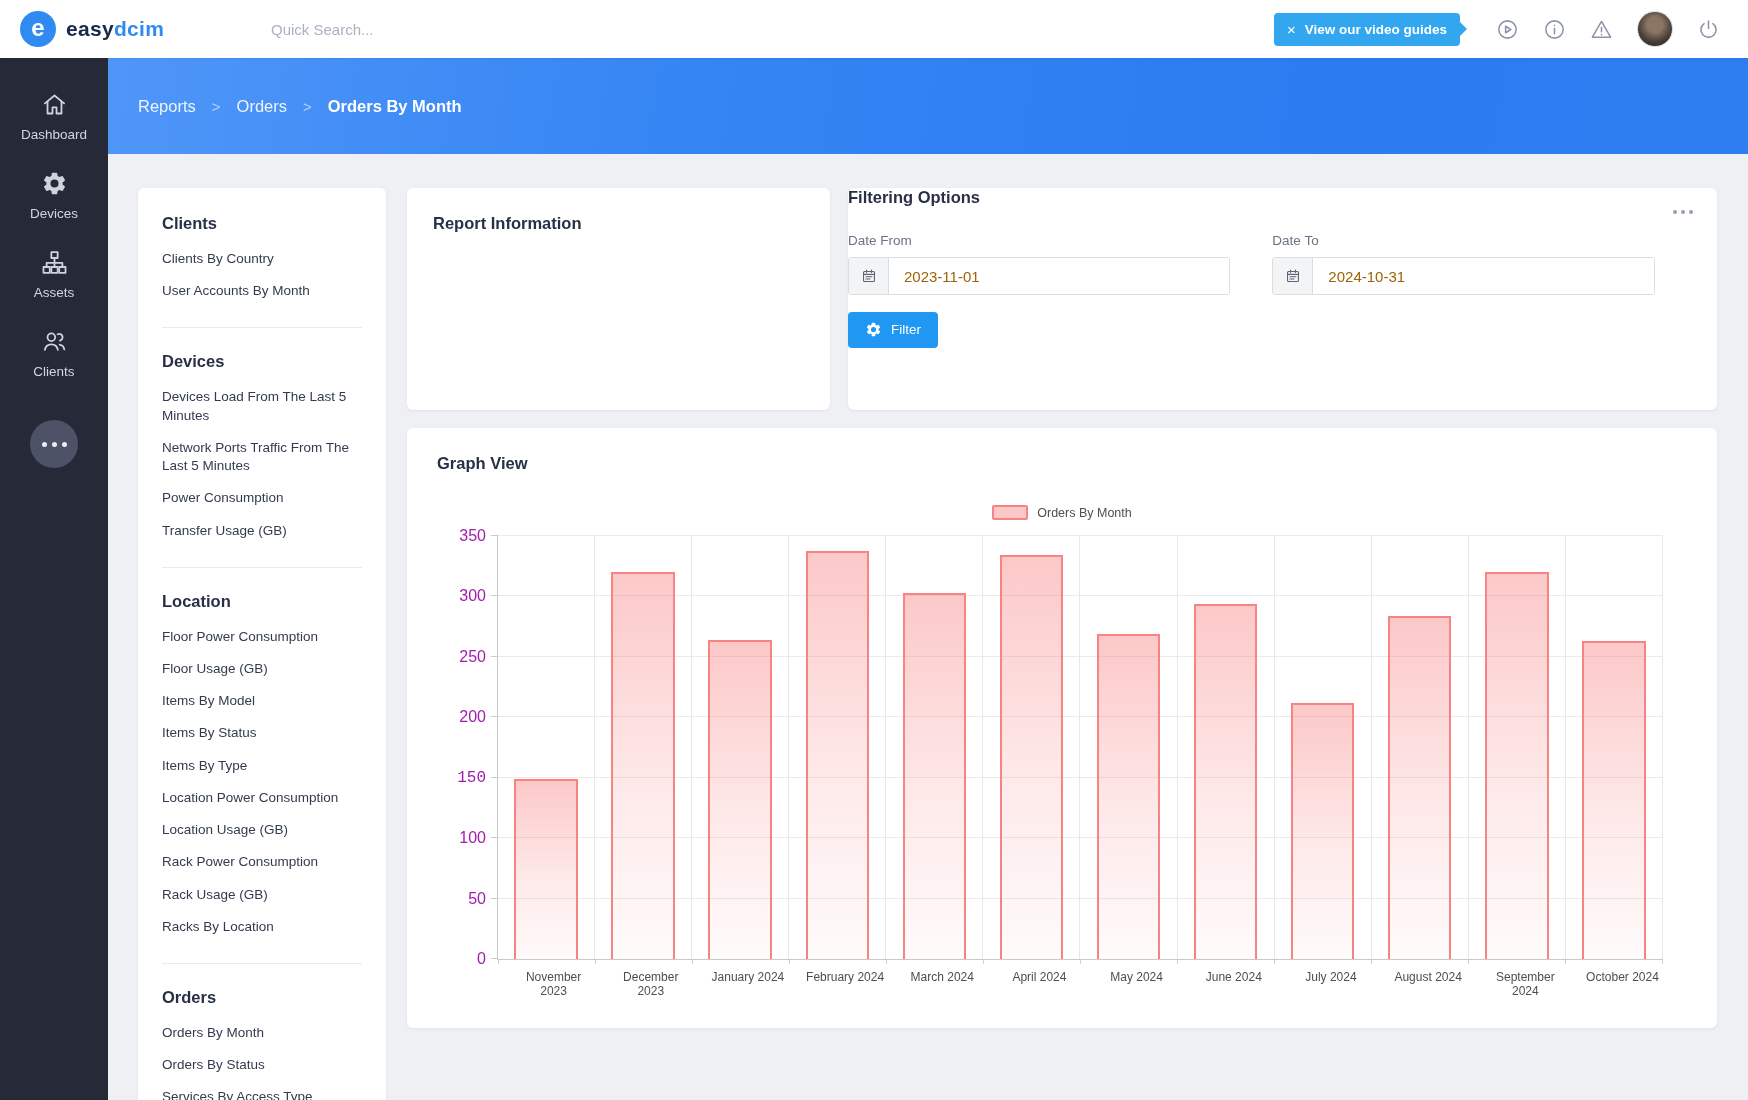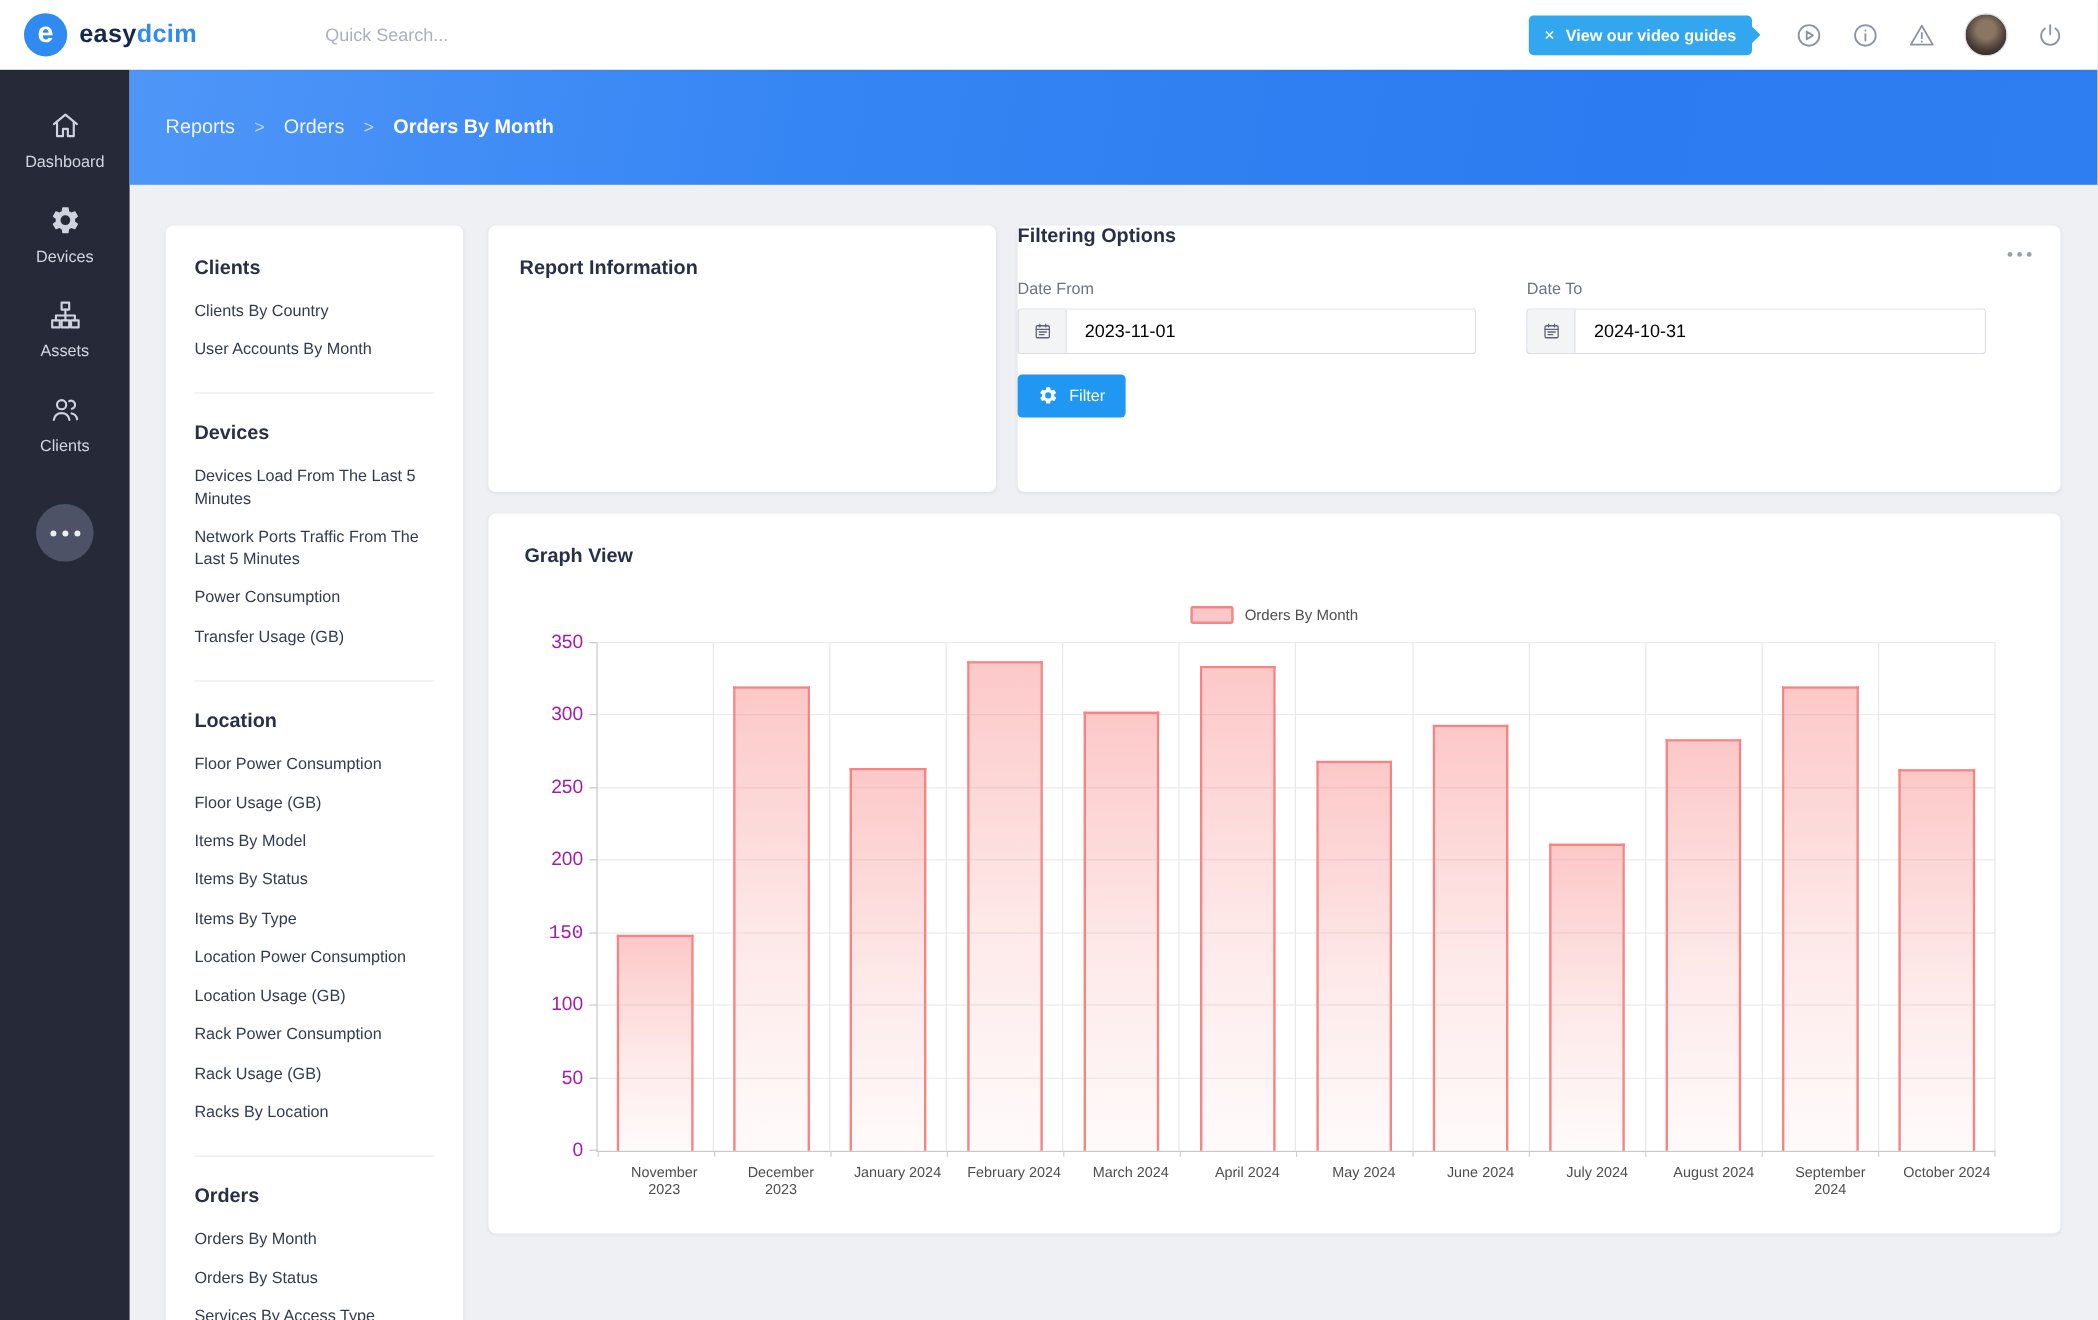--- a/index.html
+++ b/index.html
@@ -106,21 +106,21 @@
   .field { width: 44%; }
   .field-label { font-size: 13.5px; color: #6b7386; margin-bottom: 9px; }
   .input-group { display: flex; height: 38px; border: 1px solid #d9dde4; border-radius: 3px; background: #fff; overflow: hidden; }
   .input-icon {
     width: 40px; flex: none; background: #f3f4f6; border-right: 1px solid #d9dde4;
     display: flex; align-items: center; justify-content: center; color: #5b6374;
   }
   .input-icon svg { width: 16px; height: 16px; }
   .input-group input {
     flex: 1; border: none; outline: none; padding: 0 15px; font-size: 15px;
-    color: #000000; font-family: inherit;
+    color: #a16207; font-family: inherit;
   }
   .filter-btn {
     margin-top: 17px; display: inline-flex; align-items: center; gap: 9px;
     background: #2097f3; color: #fff; border: none; border-radius: 4px;
     padding: 9px 17px 10px; font-size: 13.5px; font-family: inherit; cursor: pointer;
   }
   .filter-btn svg { width: 17px; height: 17px; }
 
   
   .graph-card { padding: 26px 30px 30px; }

